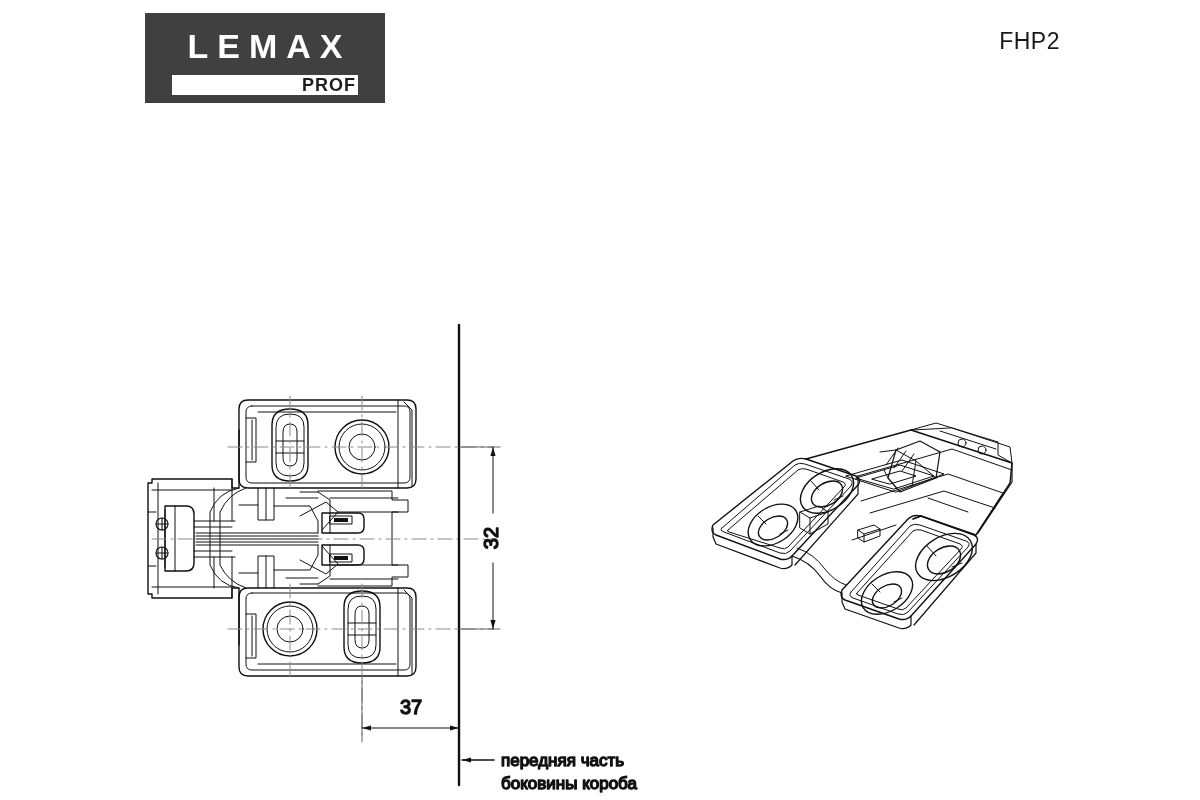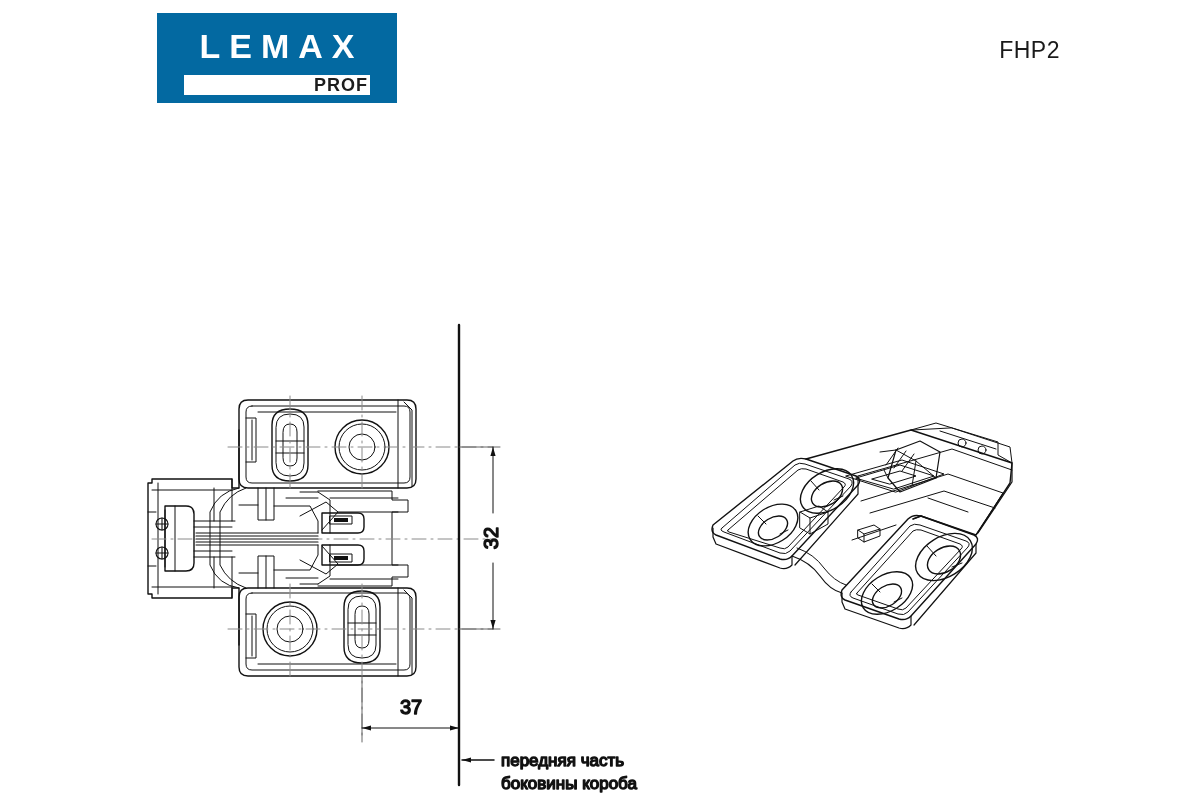--- a/index.html
+++ b/index.html
@@ -19,23 +19,23 @@
 
   
   #header {
     position: absolute;
     left: 0; top: 0;
     width: 1200px; height: 120px;
   }
 
   #logo-box {
     position: absolute;
-    left: 157px; top: 13px;
+    left: 145px; top: 13px;
     width: 240px; height: 90px;
-    background: #0369a1;
+    background: #404040;
   }
   #logo-wordmark {
     position: absolute;
     left: 0; top: 14px;
     width: 240px;
     text-align: center;
     color: #ffffff;
     font-size: 34px;
     font-weight: 700;
     letter-spacing: 9px;
@@ -72,21 +72,21 @@
   }
   #title-main {
     font-size: 25px;
     font-weight: 700;
     letter-spacing: 0.3px;
     color: #111111;
     line-height: 30px;
     white-space: nowrap;
   }
   #title-sub {
-    margin-top: 9px;
+    margin-top: 0;
     font-size: 23px;
     font-weight: 400;
     color: #1a1a1a;
     line-height: 26px;
     letter-spacing: 0.5px;
   }
 
   
   #drawing {
     position: absolute;

